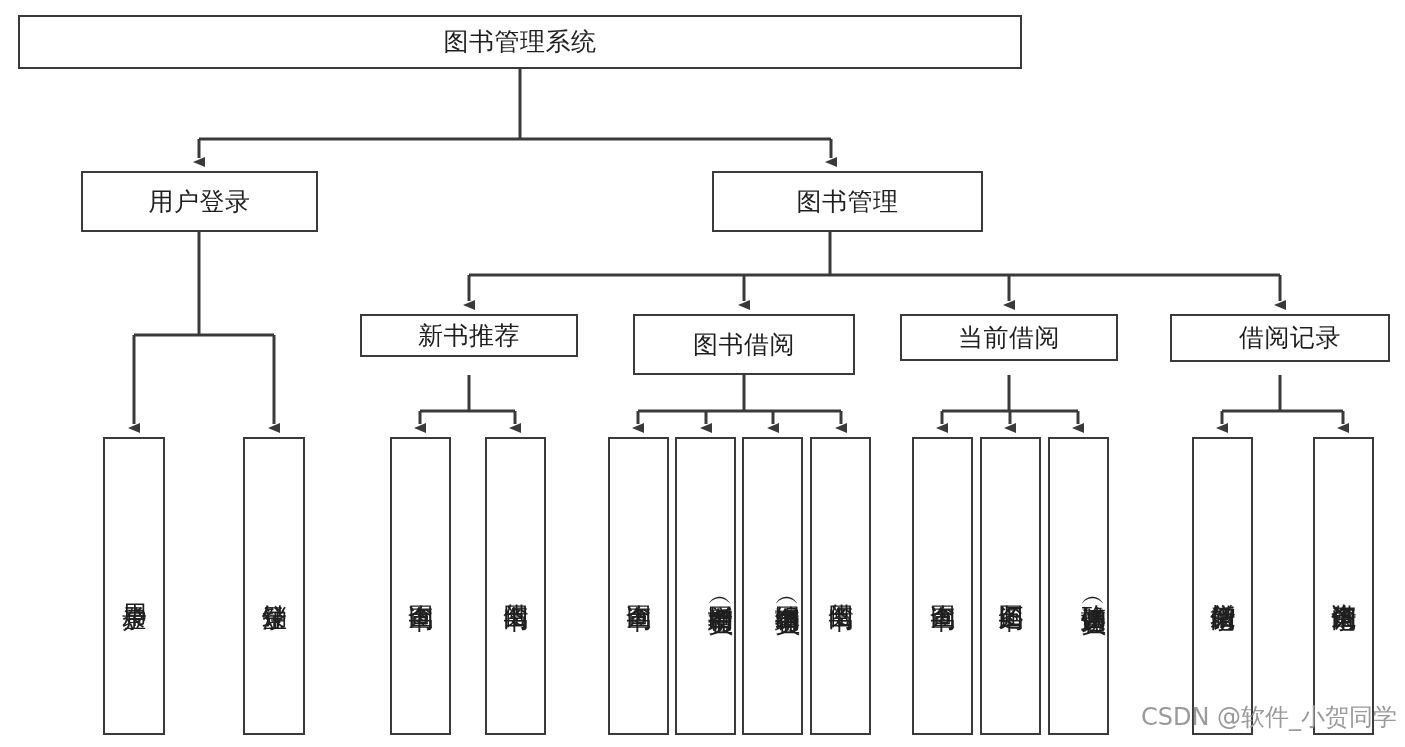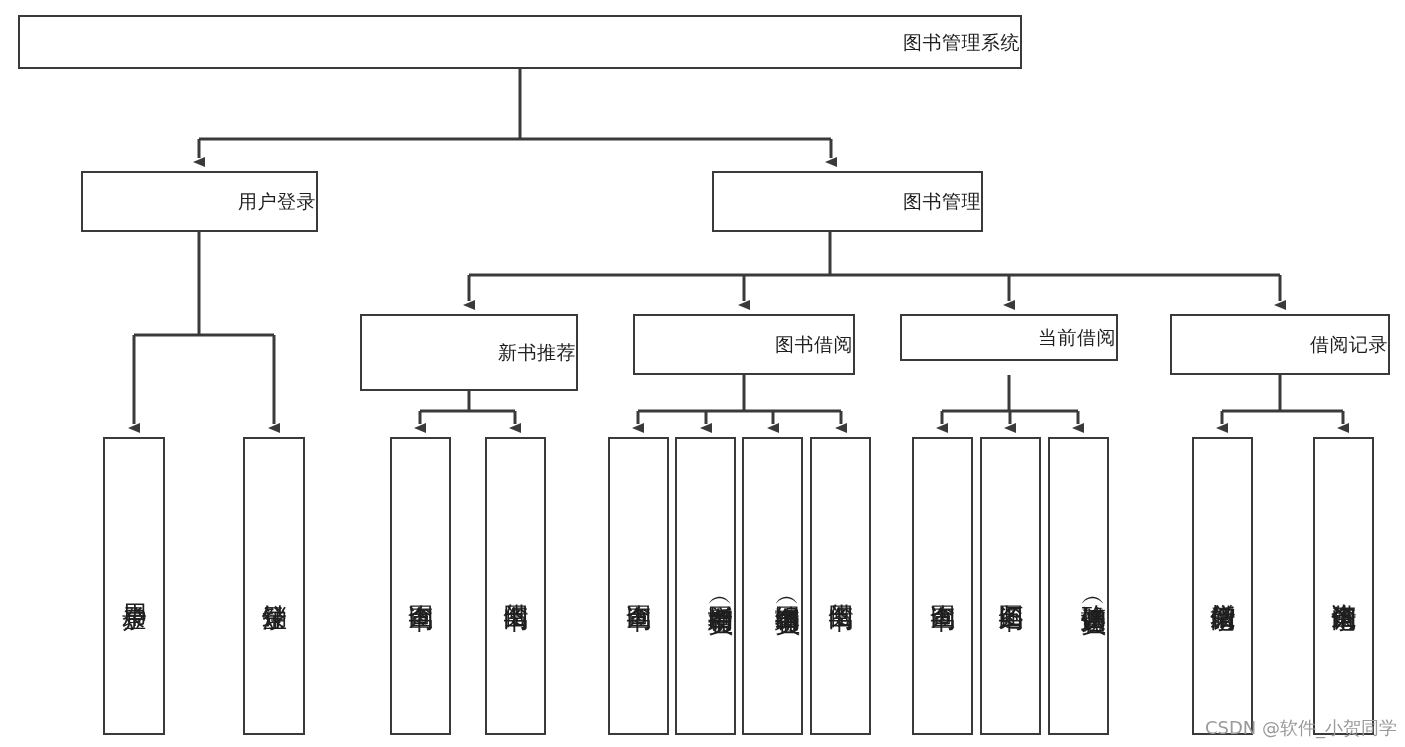--- a/index.html
+++ b/index.html
@@ -27,46 +27,45 @@
     position: absolute;
     box-sizing: border-box;
     border: 2.5px solid #3a3a3a;
     background: #ffffff;
     display: flex;
     align-items: center;
     justify-content: center;
     color: #1f1f1f;
   }
   .node-h {
-    font-size: 19px;
+    font-size: 25px;
     line-height: 1.1;
     letter-spacing: 0.5px;
     white-space: nowrap;
-    justify-content: flex-end;
   }
   .node-v {
     font-size: 25px;
     line-height: 1.12;
     writing-mode: vertical-rl;
     text-orientation: upright;
     align-items: flex-start;
     justify-content: center;
     padding-top: 6px;
     letter-spacing: 1px;
     overflow: hidden;
   }
   .node-v.center-v {
     align-items: center;
     padding-top: 0;
   }
   .watermark {
     position: absolute;
     right: 8px;
-    bottom: 7px;
-    font-size: 18px;
+    bottom: 14px;
+    font-size: 24px;
     color: #9a9a9a;
     white-space: nowrap;
     font-family: "DejaVu Sans", "Liberation Sans", sans-serif;
   }
 </style>
 </head>
 <body>
 
 <div id="canvas">
 
@@ -124,30 +123,30 @@
   <div id="nodes">
       <div class="node node-h" style="left: 18px; top: 15px; width: 1004px; height: 54px;">
         <span>图书管理系统</span>
       </div>
       <div class="node node-h" style="left: 81px; top: 171px; width: 237px; height: 61px;">
         <span>用户登录</span>
       </div>
       <div class="node node-h" style="left: 712px; top: 171px; width: 271px; height: 61px;">
         <span>图书管理</span>
       </div>
-      <div class="node node-h" style="left: 360px; top: 314px; width: 218px; height: 77px;">
+      <div class="node node-h" style="left: 360px; top: 314px; width: 218px; height: 43px;">
         <span>新书推荐</span>
       </div>
       <div class="node node-h" style="left: 633px; top: 314px; width: 222px; height: 61px;">
         <span>图书借阅</span>
       </div>
       <div class="node node-h" style="left: 900px; top: 314px; width: 218px; height: 47px;">
         <span>当前借阅</span>
       </div>
-      <div class="node node-h" style="left: 1170px; top: 314px; width: 220px; height: 61px; padding-left: 20px;">
+      <div class="node node-h" style="left: 1170px; top: 314px; width: 220px; height: 48px; padding-left: 20px;">
         <span>借阅记录</span>
       </div>
       <div class="node node-v center-v" style="left: 103px; top: 437px; width: 62px; height: 298px;">
         <span>用户登录</span>
       </div>
       <div class="node node-v center-v" style="left: 243px; top: 437px; width: 62px; height: 298px;">
         <span>注销登录</span>
       </div>
       <div class="node node-v center-v" style="left: 390px; top: 437px; width: 61px; height: 298px;">
         <span>查询图书</span>

